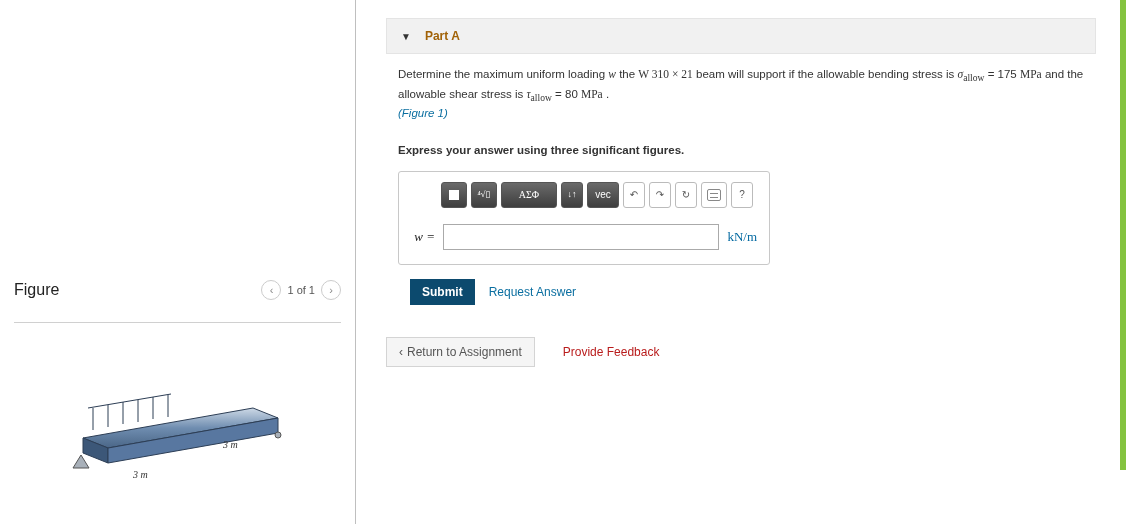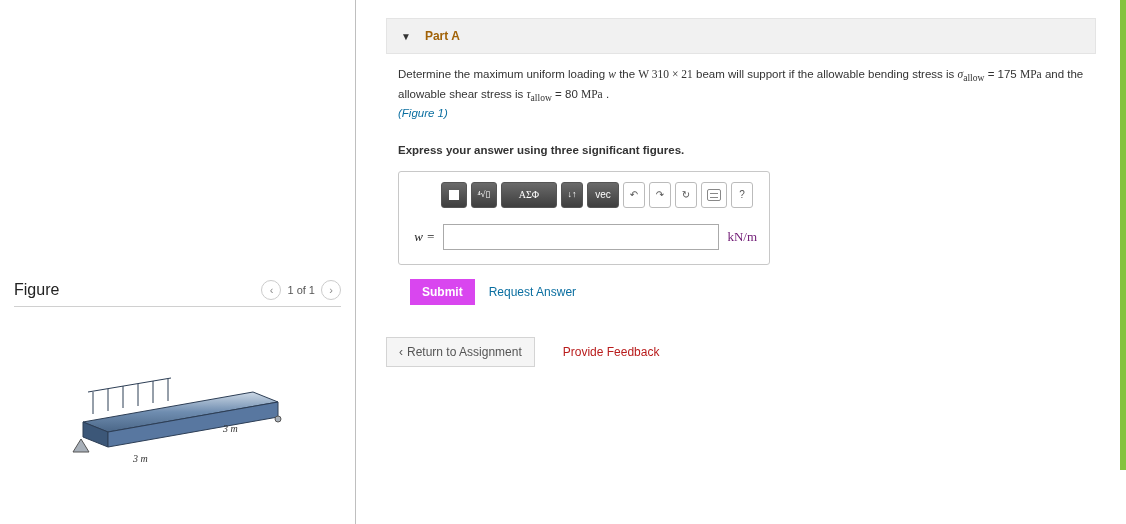--- a/index.html
+++ b/index.html
@@ -3,21 +3,21 @@
 <meta charset="utf-8">
 <style>
 * { box-sizing: border-box; }
 body { margin: 0; font-family: Arial, Helvetica, sans-serif; font-size: 12px; color: #333; background: #fff; width: 1126px; height: 524px; overflow: hidden; position: relative; }
 .page { display: flex; height: 100%; }
 .left-panel { width: 356px; padding: 0 14px; position: relative; border-right: 1px solid #bfbfbf; }
 .right-panel { flex: 1; padding: 0 30px 0 30px; }
 .green-bar { position: absolute; right: 0; top: 0; width: 6px; height: 470px; background: #84c340; }
 
 
-.figure-header { display: flex; align-items: center; justify-content: space-between; margin-top: 280px; padding-bottom: 6px; border-bottom: 1px solid #d0d0d0; }
+.figure-header { display: flex; align-items: center; justify-content: space-between; margin-top: 280px; padding-bottom: 22px; border-bottom: 1px solid #d0d0d0; }
 .figure-title { font-size: 16px; color: #222; }
 .pager { display: flex; align-items: center; gap: 6px; color: #555; font-size: 11px; }
 .pager-btn { width: 20px; height: 20px; border: 1px solid #ccc; border-radius: 50%; display: flex; align-items: center; justify-content: center; color: #888; cursor: pointer; background: #fff; font-size: 11px; }
 .figure-img { margin-top: 50px; display: flex; justify-content: center; }
 
 
 .part-header { display: flex; align-items: center; background: #f1f1f1; border: 1px solid #e4e4e4; padding: 10px 14px; margin-top: 18px; }
 .part-caret { margin-right: 14px; color: #333; font-size: 10px; }
 .part-title { font-weight: bold; font-size: 12px; color: #a16207; }
 
@@ -33,24 +33,24 @@
 .sq { width: 10px; height: 10px; background: #fff; display:inline-block; }
 .root { font-family: serif; }
 .kb-icon { width: 18px; height: 12px; border: 1px solid #888; border-radius: 2px; position: relative; }
 .kb-icon::before, .kb-icon::after { content:''; position:absolute; background:#888; height:1px; left:2px; right:2px; }
 .kb-icon::before { top:3px; }
 .kb-icon::after { top:7px; }
 
 .answer-line { display: flex; align-items: center; gap: 8px; }
 .var-label { width: 24px; text-align: right; font-style: italic; font-family: serif; font-size: 13px; color: #222; }
 .answer-input { flex: 1; height: 26px; border: 1px solid #aaa; padding: 2px 4px; font-size: 12px; }
-.unit-label { font-family: serif; font-size: 13px; color: #701a75; white-space: nowrap; }
+.unit-label { font-family: serif; font-size: 13px; color: #0369a1; white-space: nowrap; }
 
 .submit-row { display: flex; align-items: center; gap: 14px; margin-top: 14px; padding-left: 12px; }
-.submit-btn { background: #d946ef; color: #fff; border: none; padding: 6px 12px; font-size: 12px; font-weight: bold; cursor: pointer; }
+.submit-btn { background: #0c4a6e; color: #fff; border: none; padding: 6px 12px; font-size: 12px; font-weight: bold; cursor: pointer; }
 .req-link { color: #0a6ea0; font-size: 12px; cursor: pointer; }
 
 .bottom-row { display: flex; align-items: center; gap: 28px; margin-top: 32px; }
 .return-btn { background: #f5f5f5; border: 1px solid #d4d4d4; padding: 7px 12px; font-size: 12px; color: #555; cursor: pointer; display: flex; align-items: center; gap: 4px; }
 .feedback-link { color: #b91c1c; font-size: 12px; cursor: pointer; }
 
 .serif { font-family: 'Times New Roman', serif; }
 </style>
 </head>
 <body>

